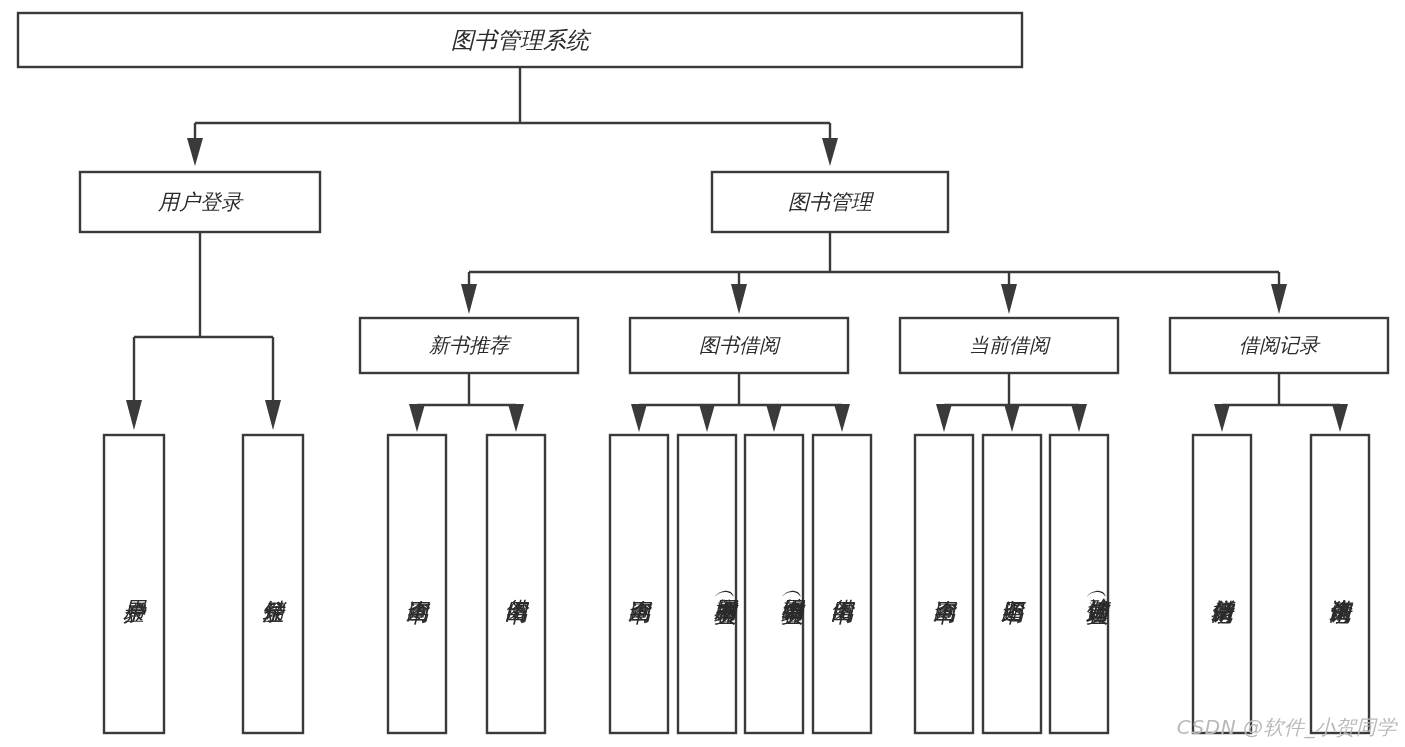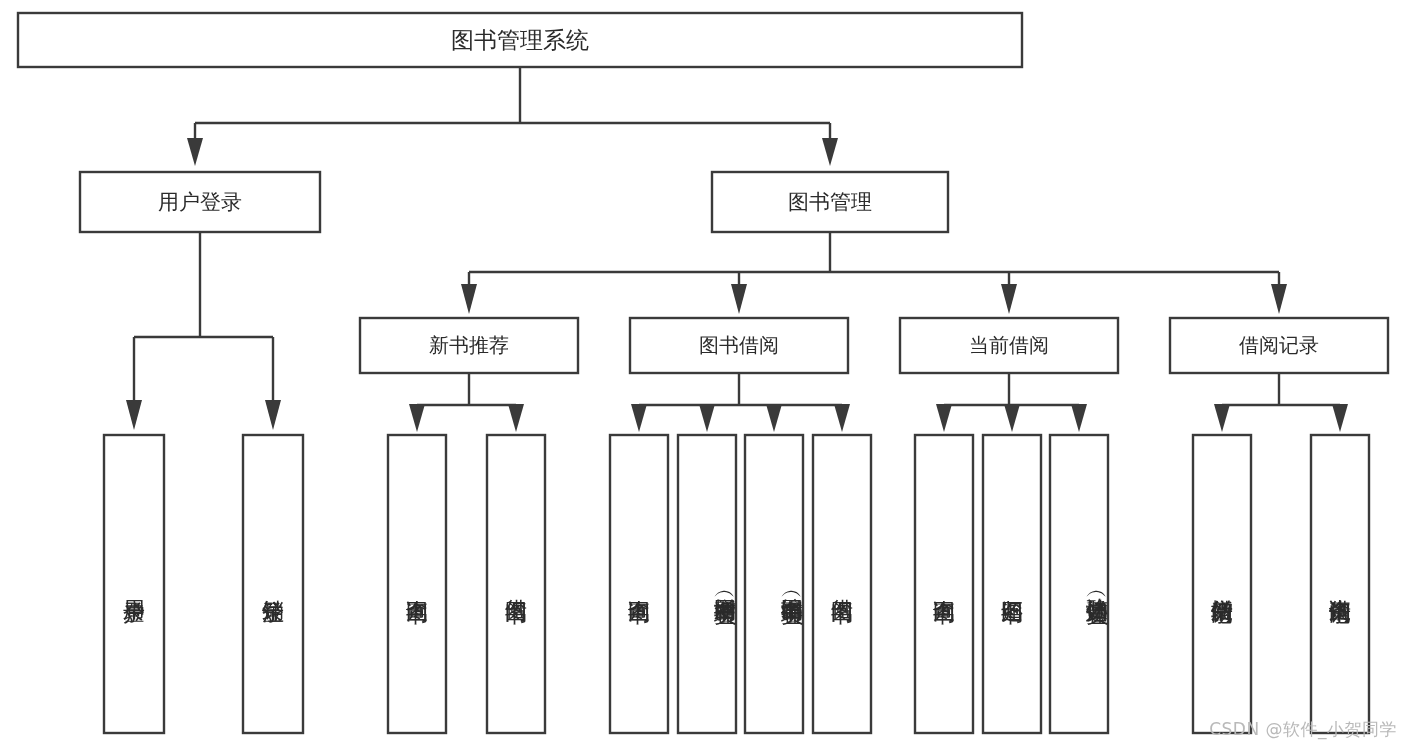--- a/index.html
+++ b/index.html
@@ -11,20 +11,21 @@
     width: 1405px;
     height: 747px;
     font-family: "DejaVu Sans", "Liberation Sans", sans-serif;
     overflow: hidden;
     position: relative;
   }
   #diagram-root {
     position: relative;
     width: 1405px;
     height: 747px;
+    font-style: italic;
   }
   svg#flow {
     position: absolute;
     top: 0;
     left: 0;
     width: 1405px;
     height: 747px;
     display: block;
   }
   .node-box {
@@ -65,21 +66,21 @@
     justify-content: center;
     white-space: nowrap;
     pointer-events: none;
     user-select: none;
   }
   .watermark {
     position: absolute;
     right: 8px;
     bottom: 6px;
     font-family: "DejaVu Sans", "Liberation Sans", sans-serif;
-    font-size: 17px;
+    font-size: 20px;
     color: #b9b9b9;
     letter-spacing: 0.5px;
     user-select: none;
   }
 </style>
 </head>
 <body>
 
 <div id="diagram-root">
 

